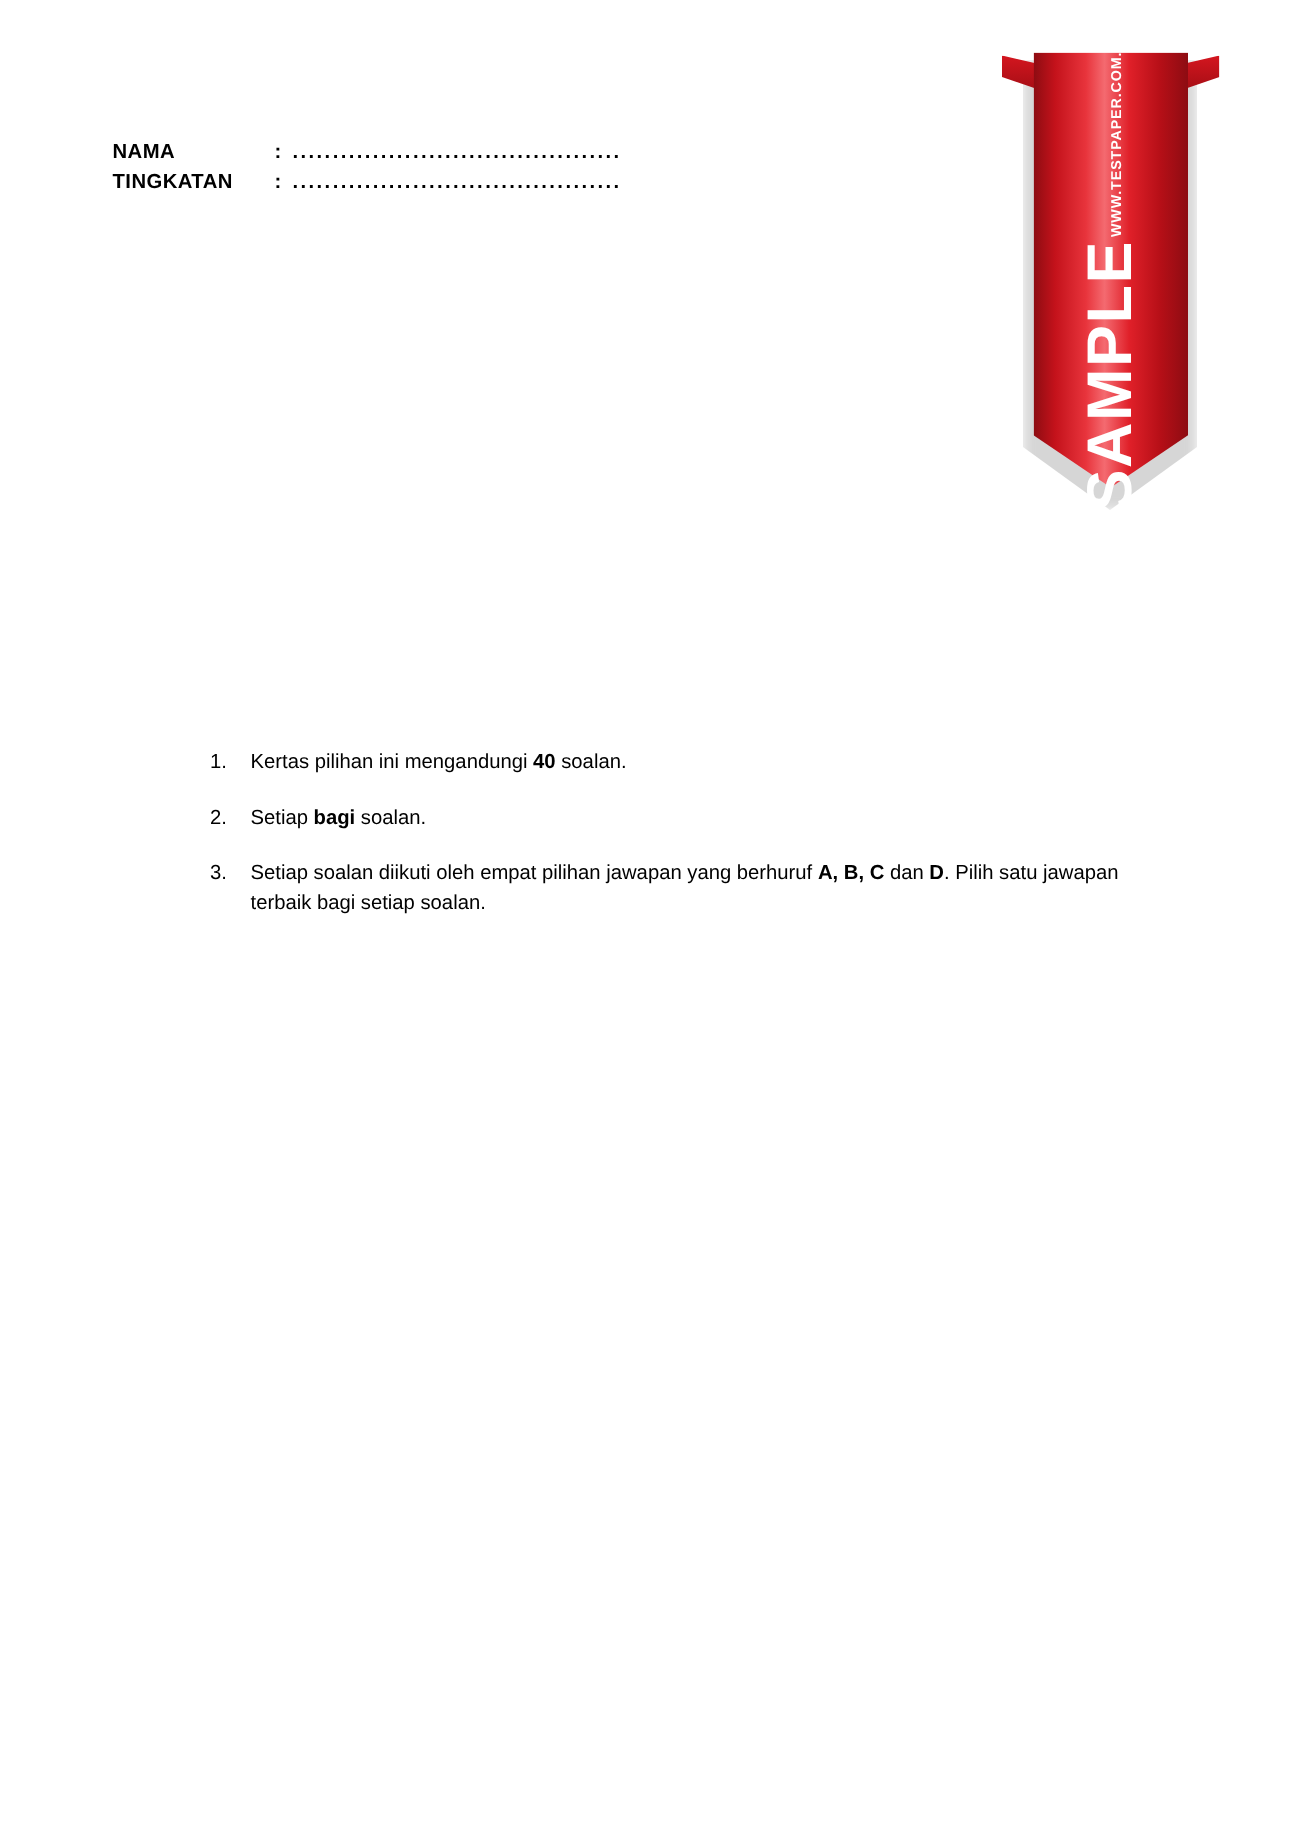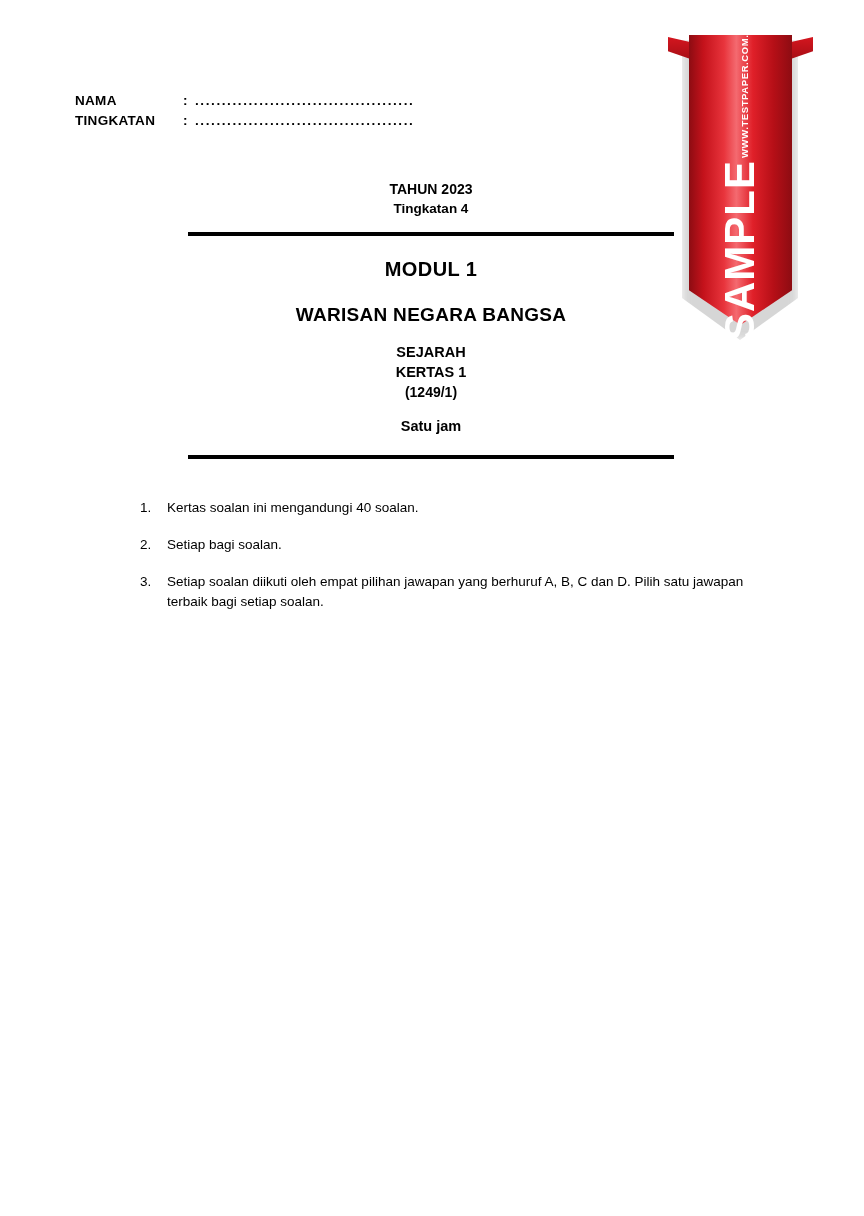--- a/index.html
+++ b/index.html
@@ -131,21 +131,21 @@
     margin-bottom: 17px;
   }
   .ins-num {
     width: 27px;
     flex: 0 0 27px;
     text-align: left;
   }
   .ins-text {
     flex: 1 1 auto;
   }
-  .ins-text b { font-weight: normal; margin-top: 10px; }
+  .ins-text b { font-weight: bold; margin-top: 10px; }
 
   
   .ribbon {
     position: absolute;
     left: 668px;
     top: 32px;
     width: 145px;
     height: 312px;
   }
   .ribbon-shadow {
@@ -239,37 +239,25 @@
       <span class="field-colon">:</span>
       <span class="field-dots">.........................................</span>
     </div>
     <div class="field-row">
       <span class="field-label">TINGKATAN</span>
       <span class="field-colon">:</span>
       <span class="field-dots">.........................................</span>
     </div>
   </div>
 
-  <div class="head-block">
-    <div class="year">TAHUN 2023</div>
-    <div class="form">Tingkatan 4</div>
-    <div class="rule"></div>
-    <div class="modul">MODUL 1</div>
-    <div class="theme">WARISAN NEGARA BANGSA</div>
-    <div class="subject">SEJARAH</div>
-    <div class="paper">KERTAS 1</div>
-    <div class="code">(1249/1)</div>
-    <div class="duration">Satu jam</div>
-    <div class="rule-bottom"></div>
-  </div>
 
   <div class="instructions">
     <div class="ins-item">
       <span class="ins-num">1.</span>
-      <span class="ins-text"><span>Kertas soalan ini mengandungi </span><b>40</b><span> soalan.</span></span>
+      <span class="ins-text"><span>Kertas pilihan ini mengandungi </span><b>40</b><span> soalan.</span></span>
     </div>
     <div class="ins-item">
       <span class="ins-num">2.</span>
       <span class="ins-text"><span>Setiap </span><b>bagi</b><span> soalan.</span></span>
     </div>
     <div class="ins-item">
       <span class="ins-num">3.</span>
       <span class="ins-text"><span>Setiap soalan diikuti oleh empat pilihan jawapan yang berhuruf </span><b>A, B, C</b><span> dan </span><b>D</b><span>. Pilih satu jawapan terbaik bagi setiap soalan.</span></span>
     </div>
   </div>

